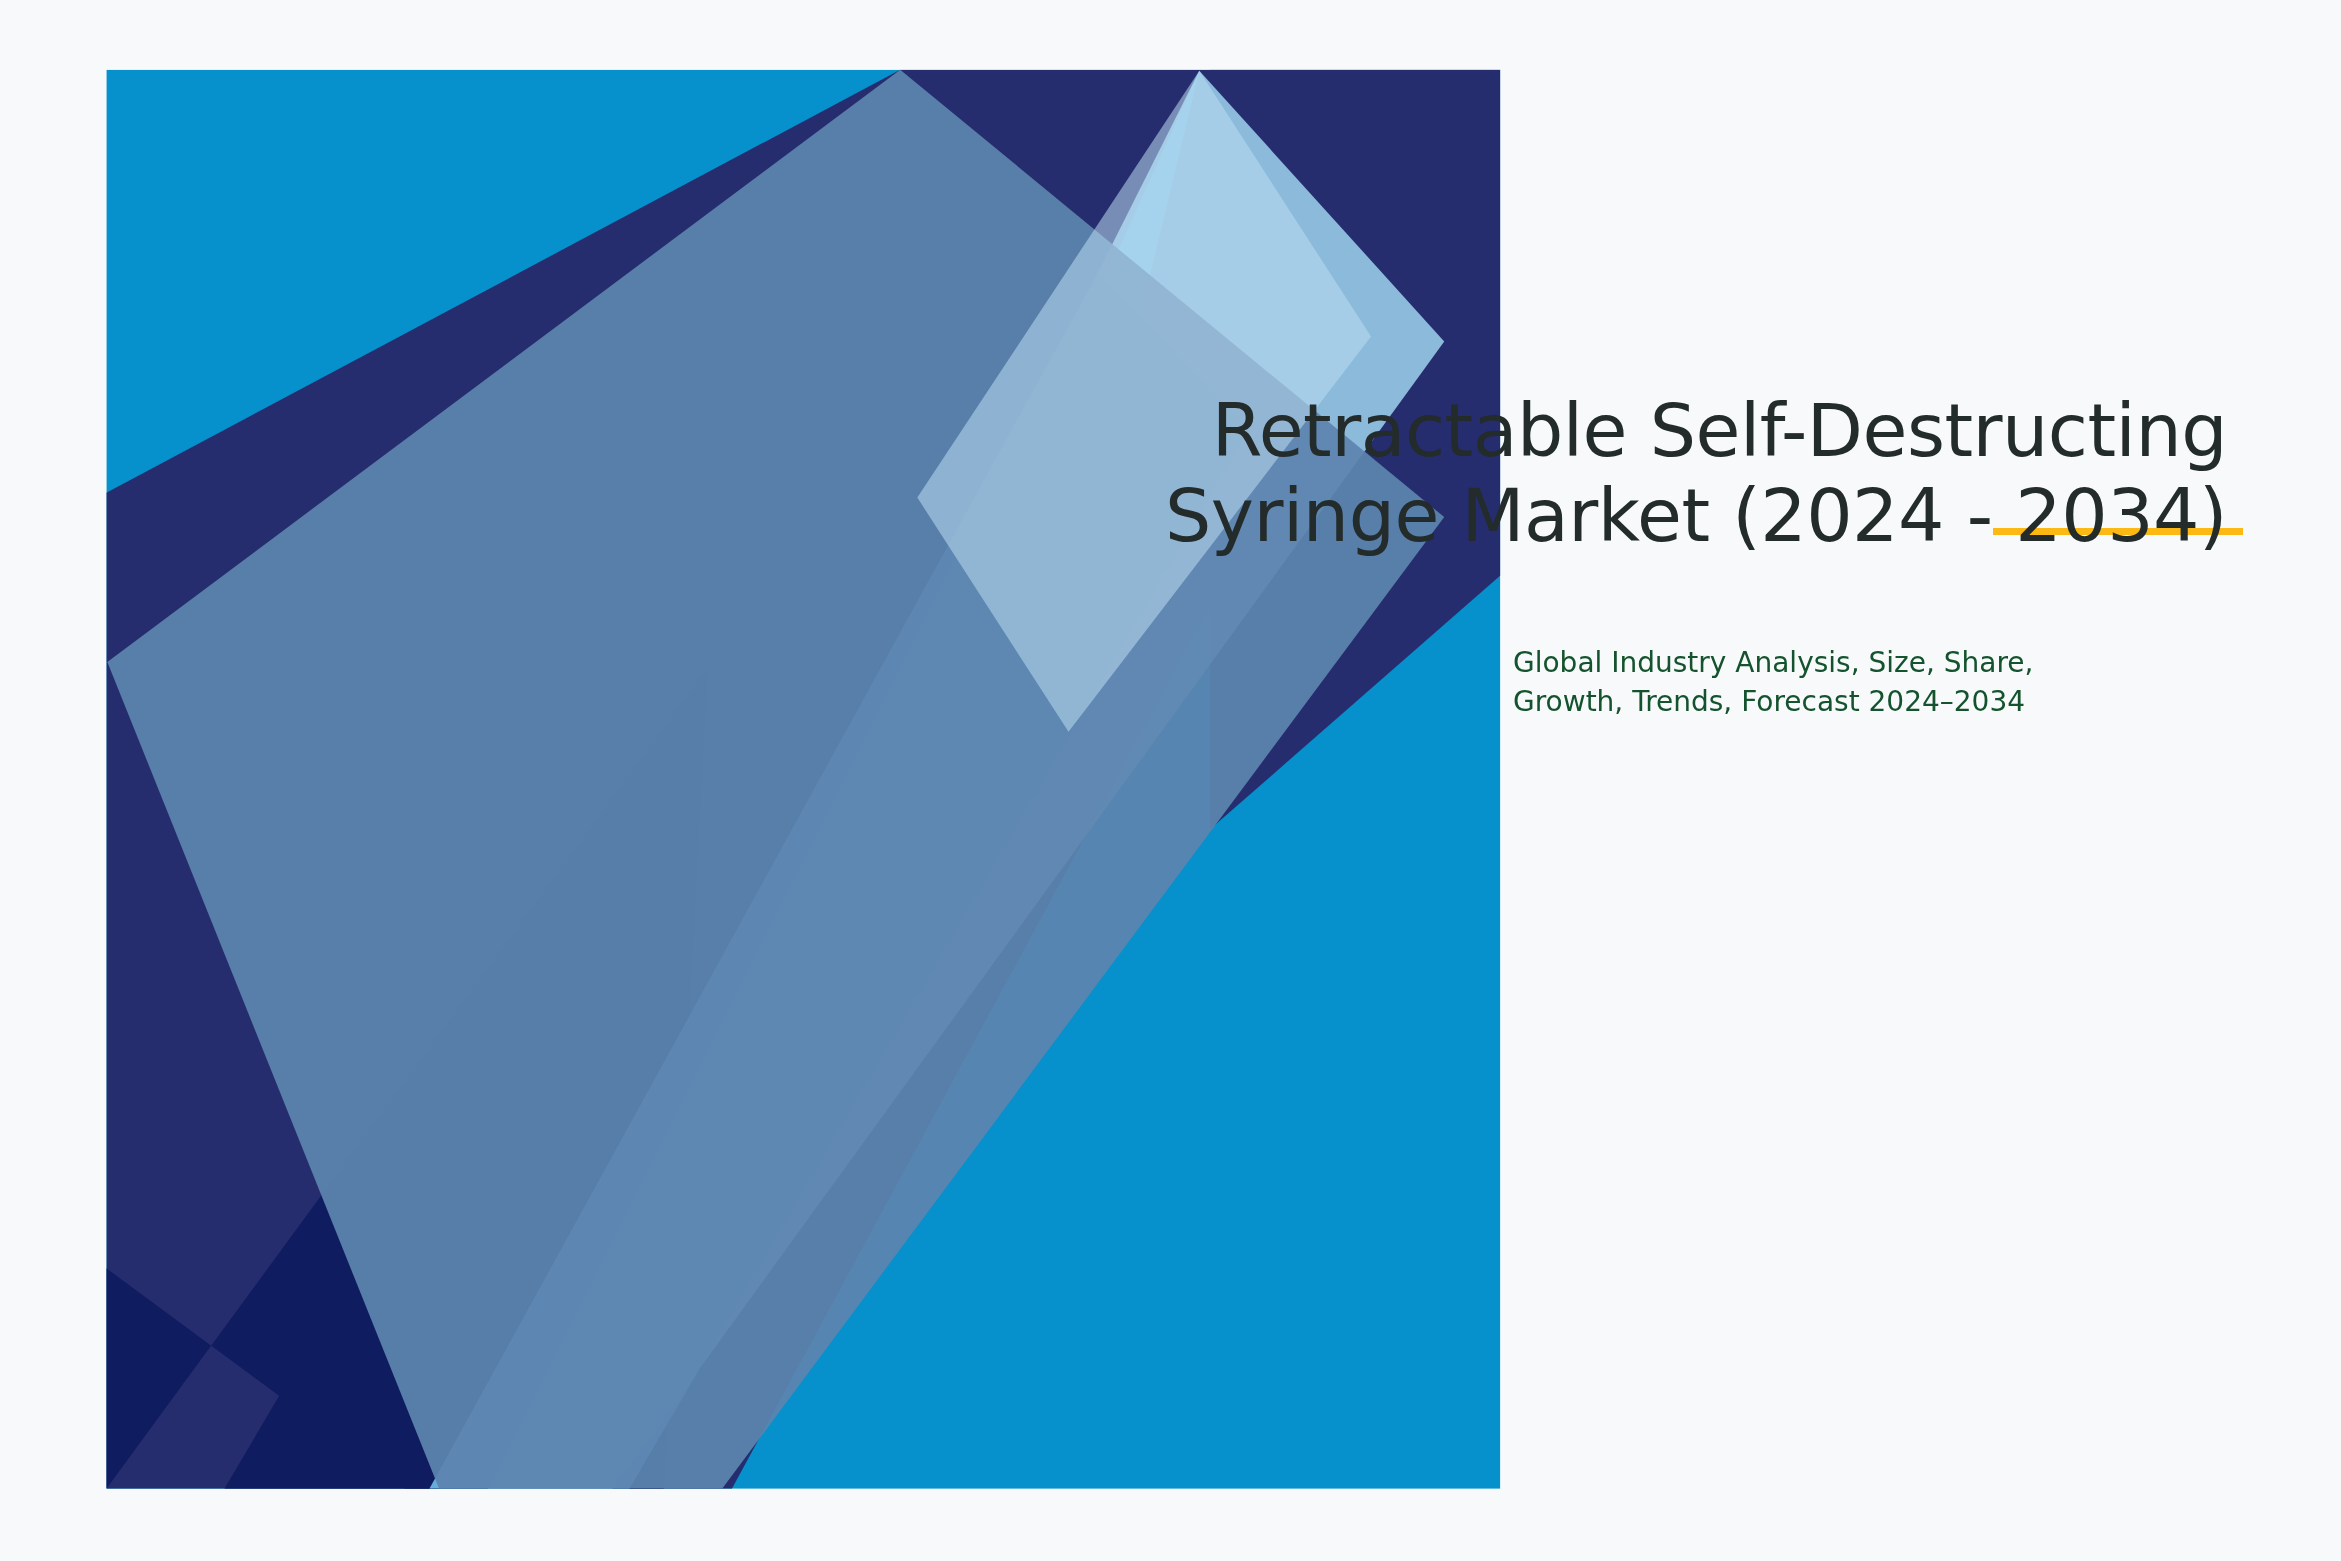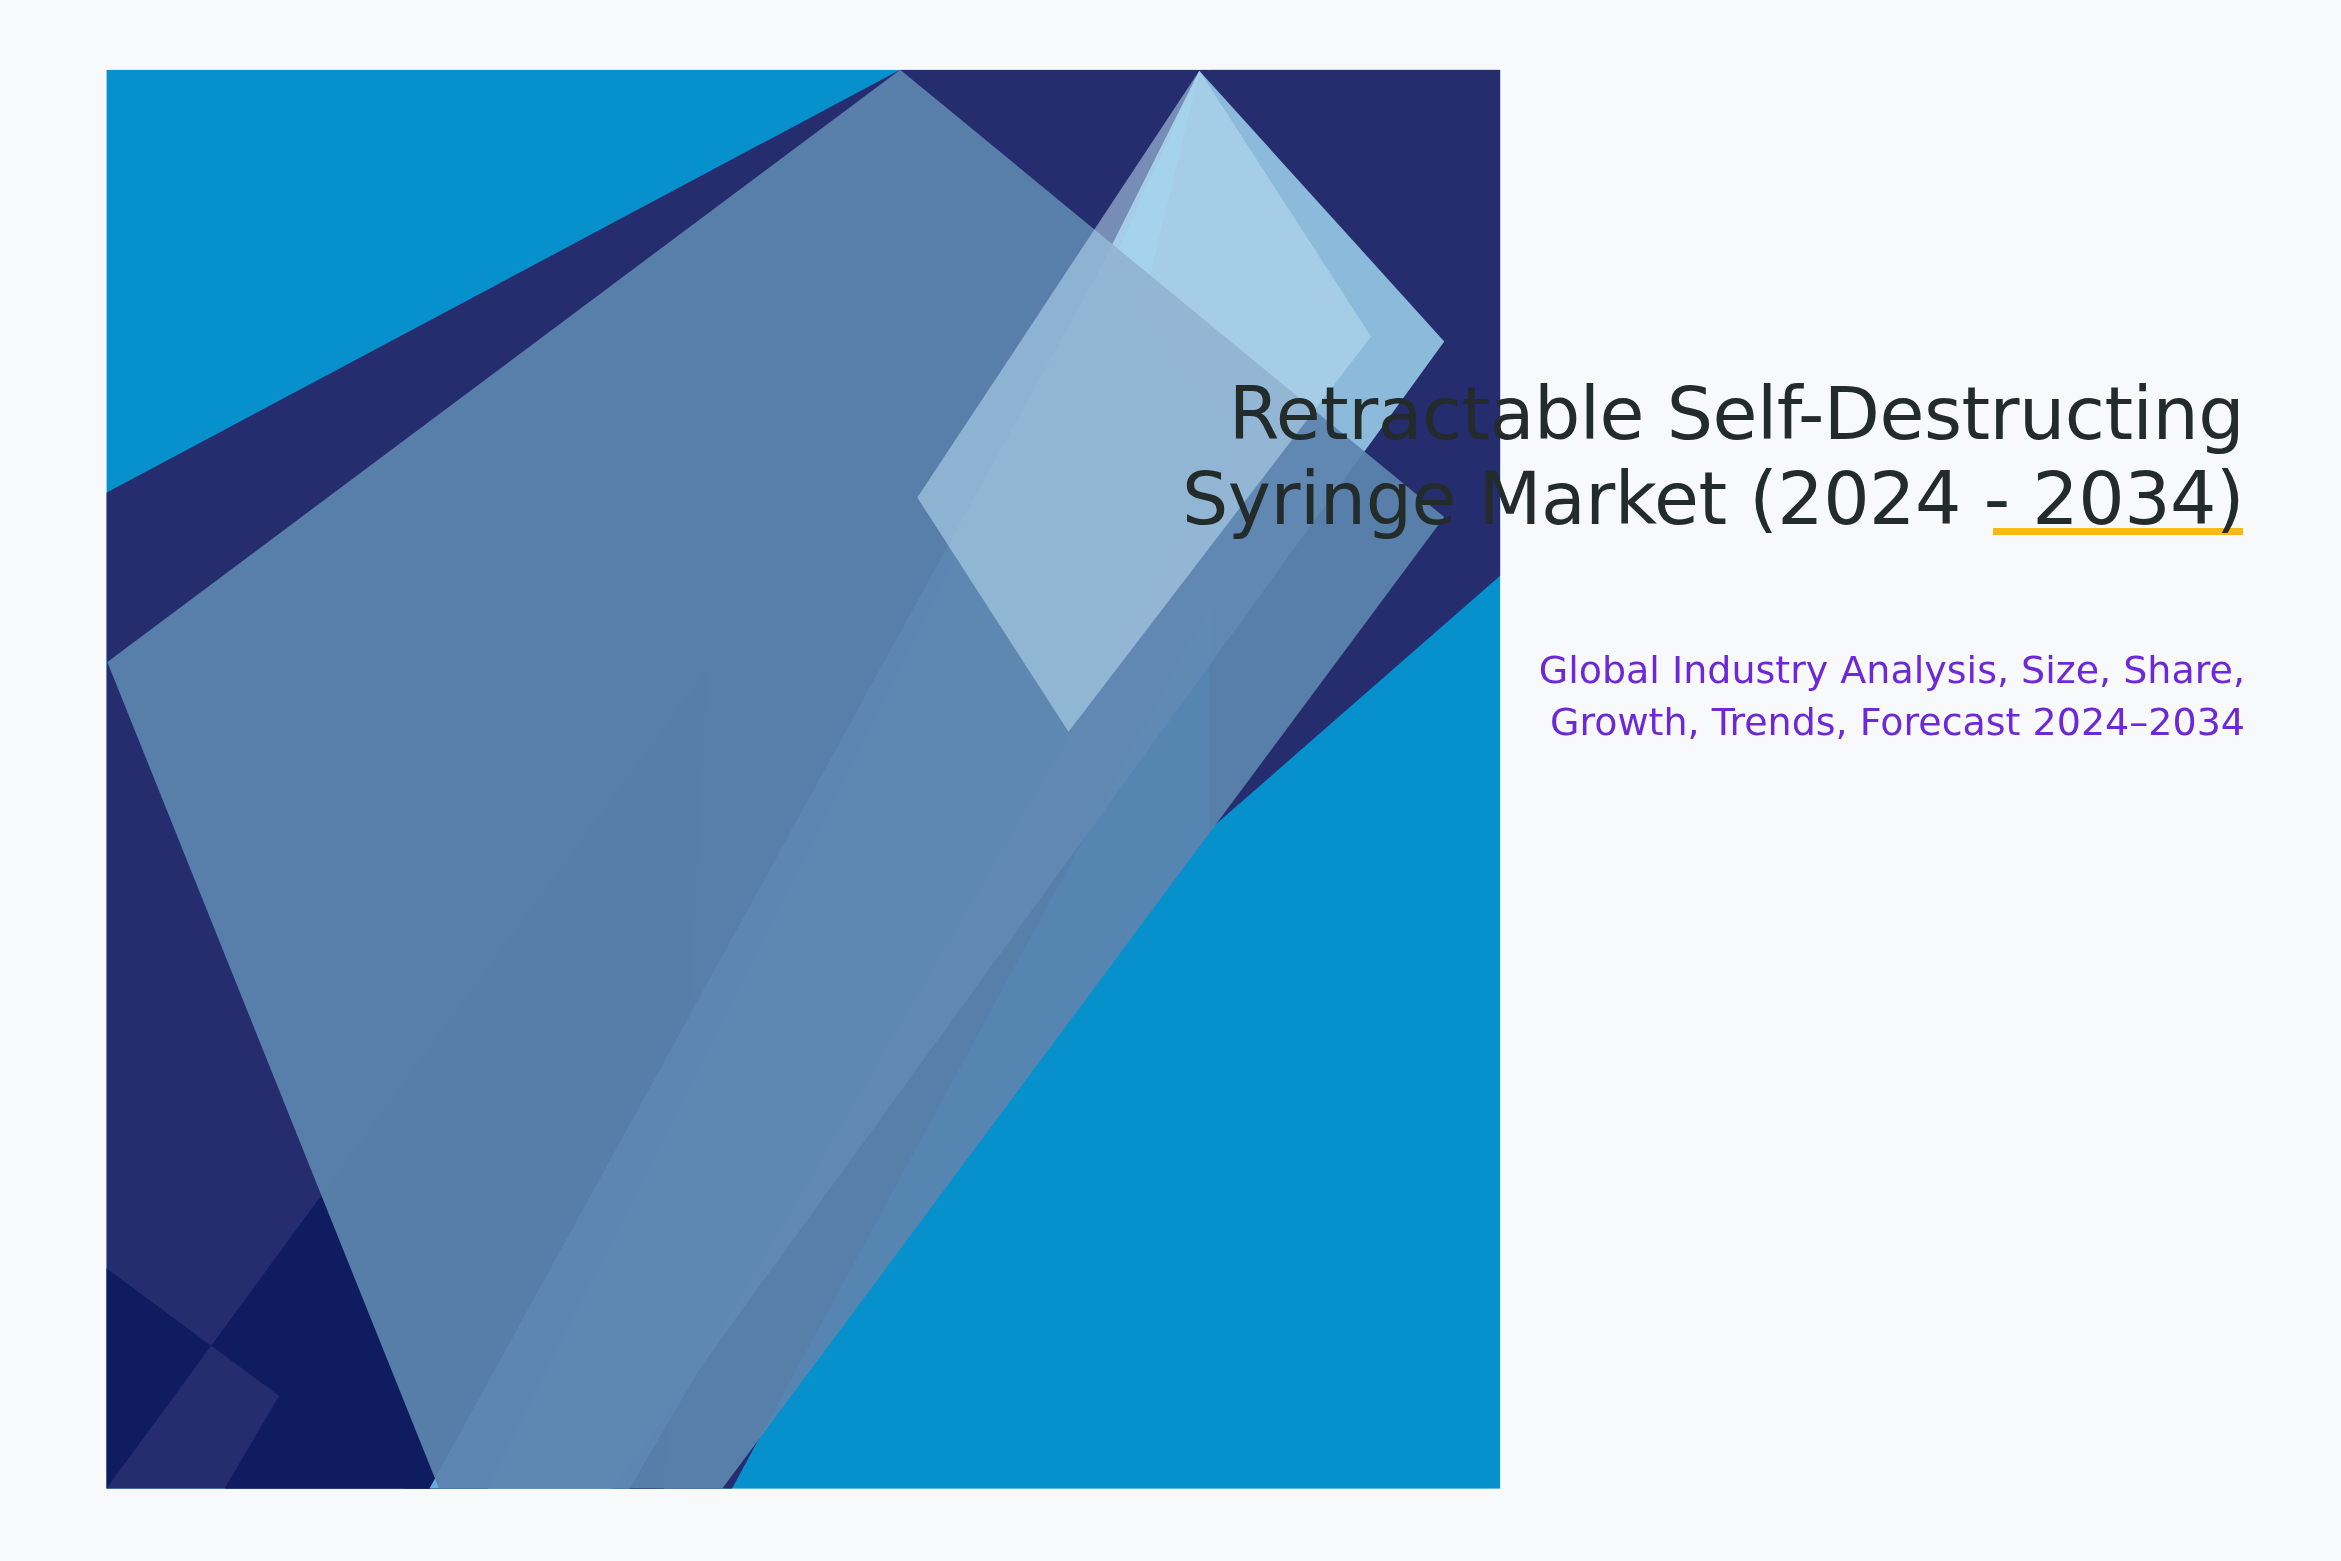--- a/index.html
+++ b/index.html
@@ -32,21 +32,21 @@
 
   .title-block {
     position: absolute;
     left: 1122px;
     top: 371px;
     width: 1122px;
     text-align: right;
   }
 
   .cover-title {
-    margin: 0;
+    margin: 17px;
     font-family: "DejaVu Sans", sans-serif;
     font-size: 73px;
     line-height: 1.17;
     font-weight: 400;
     color: #232B2B;
     letter-spacing: -0.5px;
     white-space: pre-line;
     position: relative;
     z-index: 3;
   }
@@ -60,26 +60,25 @@
     background: #FCB813;
     z-index: 2;
   }
 
   .cover-subtitle {
     position: absolute;
     left: 1513px;
     top: 644px;
     width: 732px;
     margin: 0;
-    text-align: right;
     font-family: "DejaVu Sans", sans-serif;
-    font-size: 38px;
+    font-size: 28px;
     line-height: 1.38;
     font-weight: 400;
-    color: #6d28d9;
+    color: #14532d;
     white-space: pre-line;
   }
 </style>
 </head>
 <body>
 
 <div id="cover">
 
   <svg class="artwork" viewBox="0 0 4800 3200" preserveAspectRatio="none" xmlns="http://www.w3.org/2000/svg">
     <defs>

